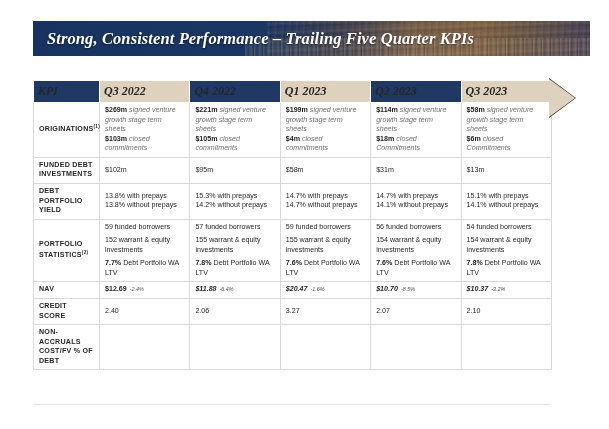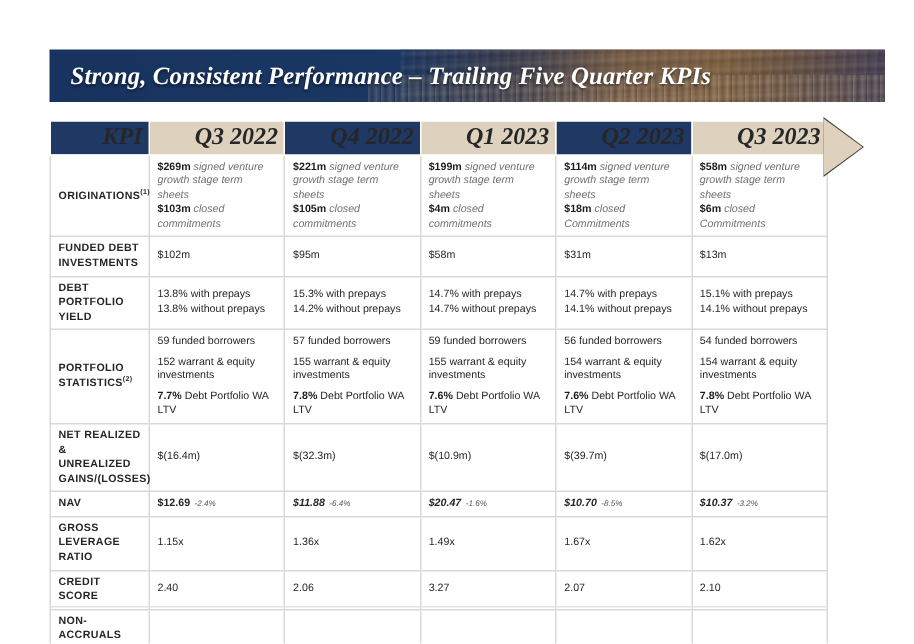--- a/index.html
+++ b/index.html
@@ -20,21 +20,21 @@
     left: 0; top: 0;
     width: 609px;
     height: 429px;
     background: #ffffff;
   }
 
   
   .banner {
     position: absolute;
     left: 33px;
-    top: 33px;
+    top: 21px;
     width: 557px;
     height: 35px;
     background:
       linear-gradient(100deg,
         #18335f 0%,
         #1a3663 40%,
         #2a3a5c 58%,
         #5a4a45 70%,
         #7d5f42 80%,
         #6b5340 88%,
@@ -138,22 +138,22 @@
   }
 
   
   tr.head th {
     height: 21px;
     padding: 0 4px;
     border: 1px solid #ffffff;
     font-family: "Liberation Serif", serif;
     font-style: italic;
     font-weight: bold;
-    font-size: 16px;
-    text-align: right;
+    font-size: 12px;
+    text-align: left;
     white-space: nowrap;
   }
   th.h-navy { background: #1f3864; color: #ffffff; }
   th.h-tan  { background: #ded2bf; color: #1b2a44; }
 
   
   td.kpi-label {
     color: #2e5fa3;
     font-weight: bold;
     font-size: 6.6px;
@@ -320,64 +320,28 @@
           </td>
           <td class="val top">
             <span class="ln">54 funded borrowers</span>
             <span class="gap"></span>
             <span class="ln">154 warrant &amp; equity investments</span>
             <span class="gap"></span>
             <span class="ln"><span class="b">7.8%</span> Debt Portfolio WA LTV</span>
           </td>
         </tr>
         <tr>
-          <td class="kpi-label">NET REALIZED &amp; UNREALIZED GAINS/(LOSSES)</td>
-          <td class="val">
-            <span class="ln">$(16.4m)</span>
-          </td>
-          <td class="val">
-            <span class="ln">$(32.3m)</span>
-          </td>
-          <td class="val">
-            <span class="ln">$(10.9m)</span>
-          </td>
-          <td class="val">
-            <span class="ln">$(39.7m)</span>
-          </td>
-          <td class="val">
-            <span class="ln">$(17.0m)</span>
-          </td>
-        </tr>
-        <tr>
           <td class="kpi-label">NAV</td>
           <td class="val"><span class="nav-main plain">$12.69</span><span class="nav-delta">-2.4%</span></td>
           <td class="val"><span class="nav-main">$11.88</span><span class="nav-delta">-6.4%</span></td>
           <td class="val"><span class="nav-main">$20.47</span><span class="nav-delta">-1.6%</span></td>
           <td class="val"><span class="nav-main">$10.70</span><span class="nav-delta">-8.5%</span></td>
           <td class="val"><span class="nav-main">$10.37</span><span class="nav-delta">-3.2%</span></td>
         </tr>
         <tr>
-          <td class="kpi-label">GROSS LEVERAGE RATIO</td>
-          <td class="val">
-            <span class="ln">1.15x</span>
-          </td>
-          <td class="val">
-            <span class="ln">1.36x</span>
-          </td>
-          <td class="val">
-            <span class="ln">1.49x</span>
-          </td>
-          <td class="val">
-            <span class="ln">1.67x</span>
-          </td>
-          <td class="val">
-            <span class="ln">1.62x</span>
-          </td>
-        </tr>
-        <tr>
           <td class="kpi-label">CREDIT SCORE</td>
           <td class="val">
             <span class="ln">2.40</span>
           </td>
           <td class="val">
             <span class="ln">2.06</span>
           </td>
           <td class="val">
             <span class="ln">3.27</span>
           </td>

